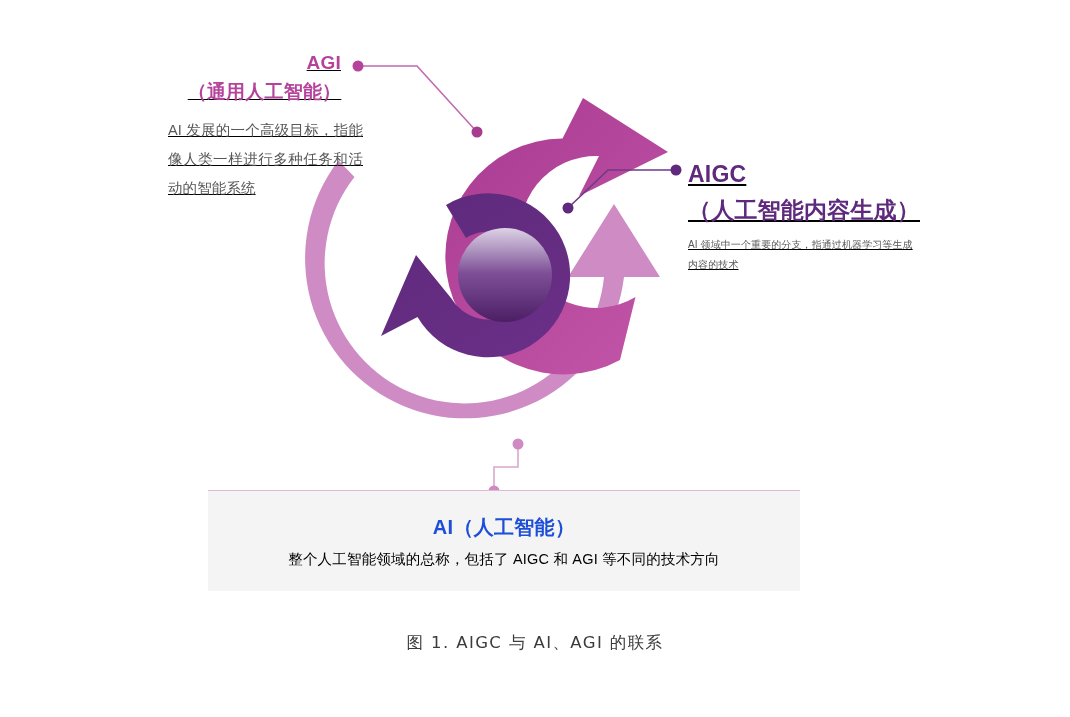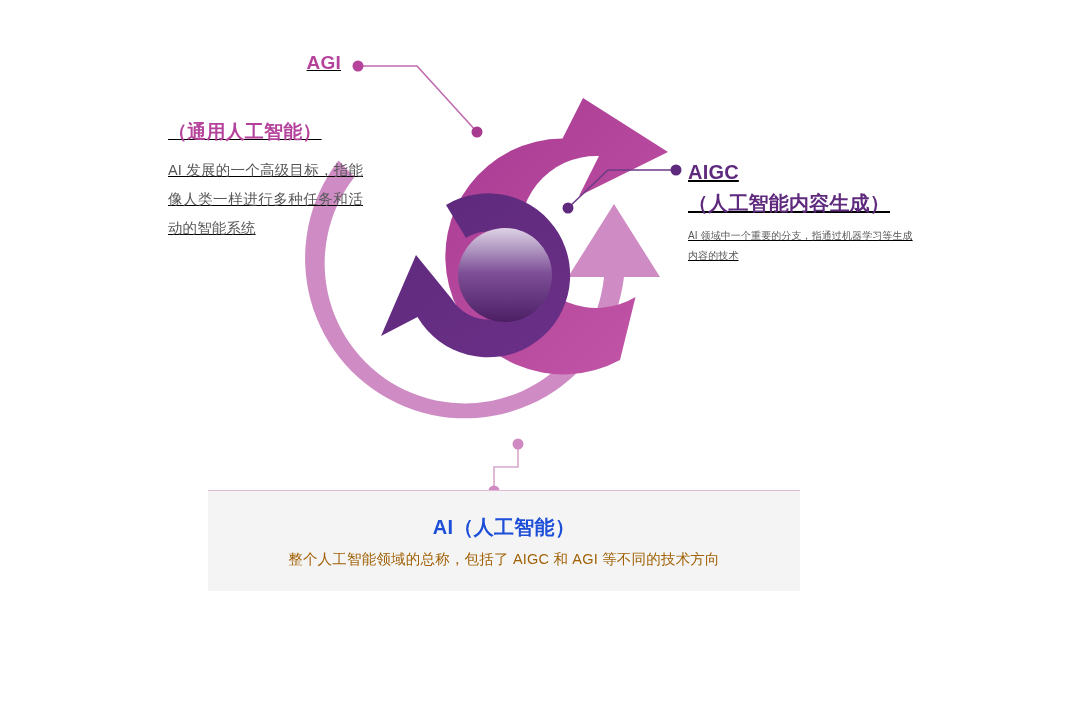--- a/index.html
+++ b/index.html
@@ -55,43 +55,43 @@
     line-height: 1.55;
     letter-spacing: 0.2px;
   }
   #agi-callout .c-title .t1 {
     display: block;
     text-align: right;
     padding-right: 22px;
   }
   #agi-callout .c-title .t2 {
     display: block;
+    text-align: center;
     padding-right: 2px;
-    margin-top: 40px;
   }
   #agi-callout .c-body {
     margin-top: 9px;
     color: #58585a;
     font-size: 14.5px;
     line-height: 2.0;
     letter-spacing: 0.1px;
     text-align: justify;
   }
 
   
   #aigc-callout {
     left: 688px;
     top: 157px;
     width: 232px;
     text-align: left;
   }
   #aigc-callout .c-title {
     color: #5f2a7d;
     font-weight: bold;
-    font-size: 20px;
+    font-size: 23px;
     line-height: 1.55;
     letter-spacing: 0.2px;
   }
   #aigc-callout .c-title .t1,
   #aigc-callout .c-title .t2 { display: block; }
   #aigc-callout .c-body {
     margin-top: 7px;
     color: #58585a;
     font-size: 10px;
     line-height: 2.0;
@@ -112,21 +112,21 @@
     margin-top: 23px;
     text-align: center;
     color: #1d4ed8;
     font-weight: bold;
     font-size: 20px;
     letter-spacing: 0.3px;
   }
   #ai-panel .p-body {
     margin-top: 9px;
     text-align: center;
-    color: #a16207;
+    color: #000000;
     font-size: 14.5px;
     letter-spacing: 0.2px;
   }
 
   
   #figure-caption {
     position: absolute;
     left: 0;
     top: 632px;
     width: 1070px;
@@ -233,14 +233,15 @@
       <span class="t2">（人工智能内容生成）</span>
     </div>
     <div class="c-body">AI 领域中一个重要的分支，指通过机器学习等生成内容的技术</div>
   </div>
 
   <div id="ai-panel">
     <div class="p-title">AI（人工智能）</div>
     <div class="p-body">整个人工智能领域的总称，包括了 AIGC 和 AGI 等不同的技术方向</div>
   </div>
 
+  <div id="figure-caption">图 1. AIGC 与 AI、AGI 的联系</div>
 
 </div>
 
 </body></html>

